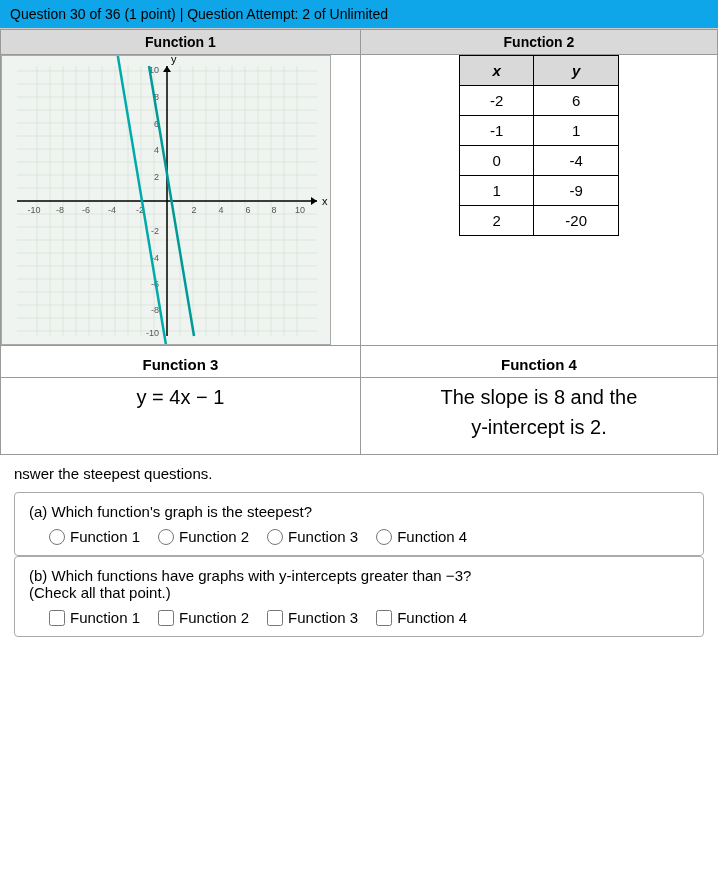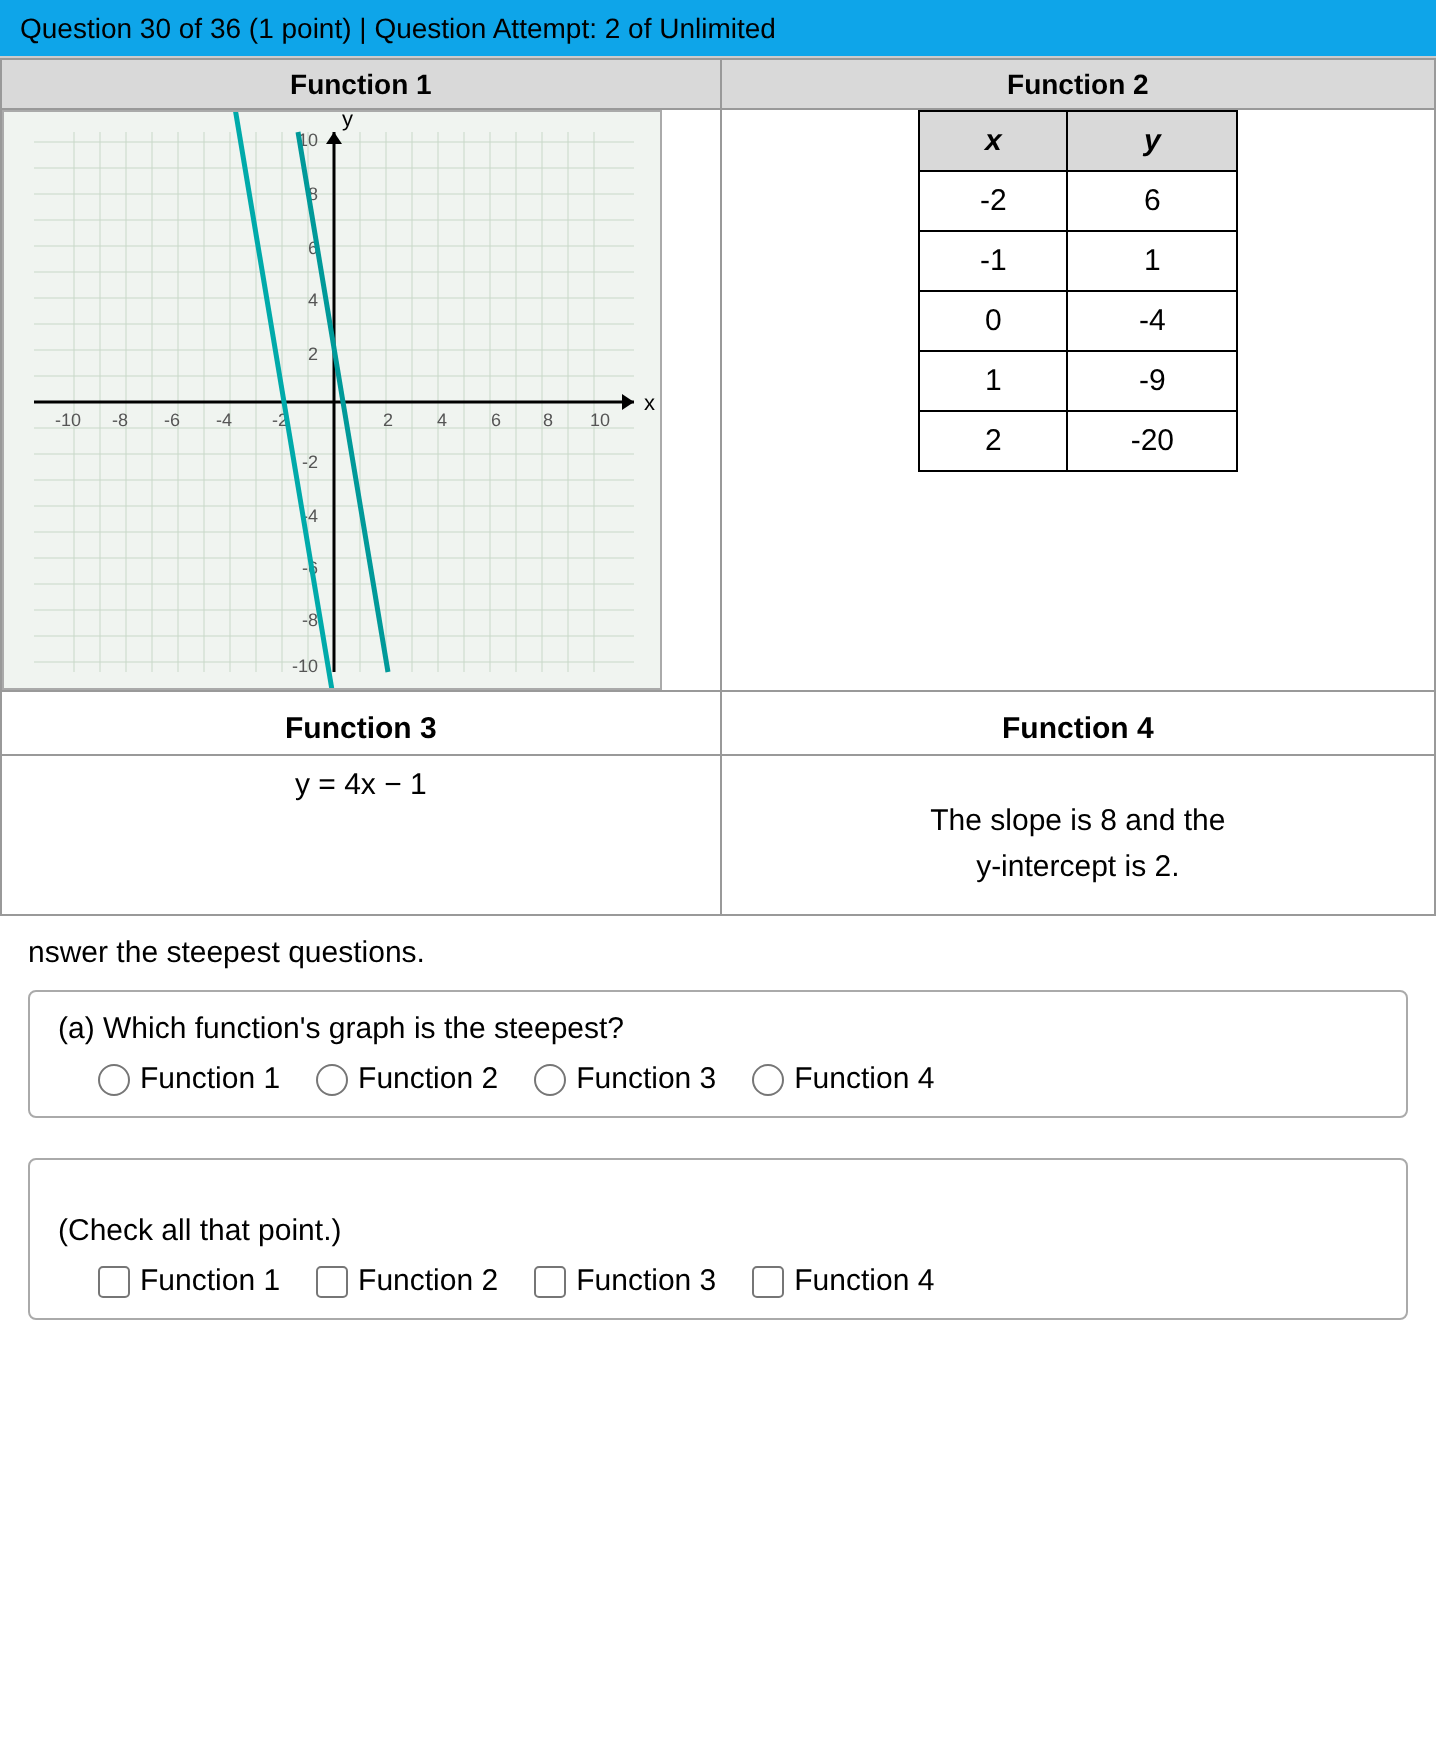--- a/index.html
+++ b/index.html
@@ -92,40 +92,39 @@
 
     .fn-desc-row td {
       text-align: center;
       padding: 4px 8px 12px 8px;
       font-size: 15px;
       border: 1px solid #999;
       vertical-align: top;
     }
 
     .fn-desc-row td .desc-text {
-      font-size: 15px;
+      font-size: 20px;
       line-height: 1.5;
-      margin-top: 18px;
     }
 
     
     .answer-section {
       padding: 10px 14px;
     }
 
     .answer-prompt {
       font-size: 15px;
       margin-bottom: 10px;
     }
 
     .question-box {
       border: 1px solid #aaa;
       border-radius: 4px;
       padding: 10px 14px;
-      margin-bottom: 20px;
+      margin-bottom: 0;
     }
 
     .question-label {
       font-size: 15px;
       margin-bottom: 8px;
     }
 
     .radio-group, .checkbox-group {
       display: flex;
       align-items: center;
@@ -337,21 +336,21 @@
         </label>
         <label class="radio-option">
           <input type="radio" name="question-a" style="">
           <span>Function 4</span>
         </label>
       </div>
   </div>
 
   <div class="question-box">
     <p class="question-label">
-      <br>
+      <span>(b) Which functions have graphs with y-intercepts greater than −3?</span><br>
       <span>(Check all that point.)</span>
     </p>
     <div class="checkbox-group" id="checkbox-group-b">
     <label class="checkbox-option">
           <input type="checkbox" name="question-b-0" style="">
           <span>Function 1</span>
         </label>
         <label class="checkbox-option">
           <input type="checkbox" name="question-b-1" style="">
           <span>Function 2</span>

